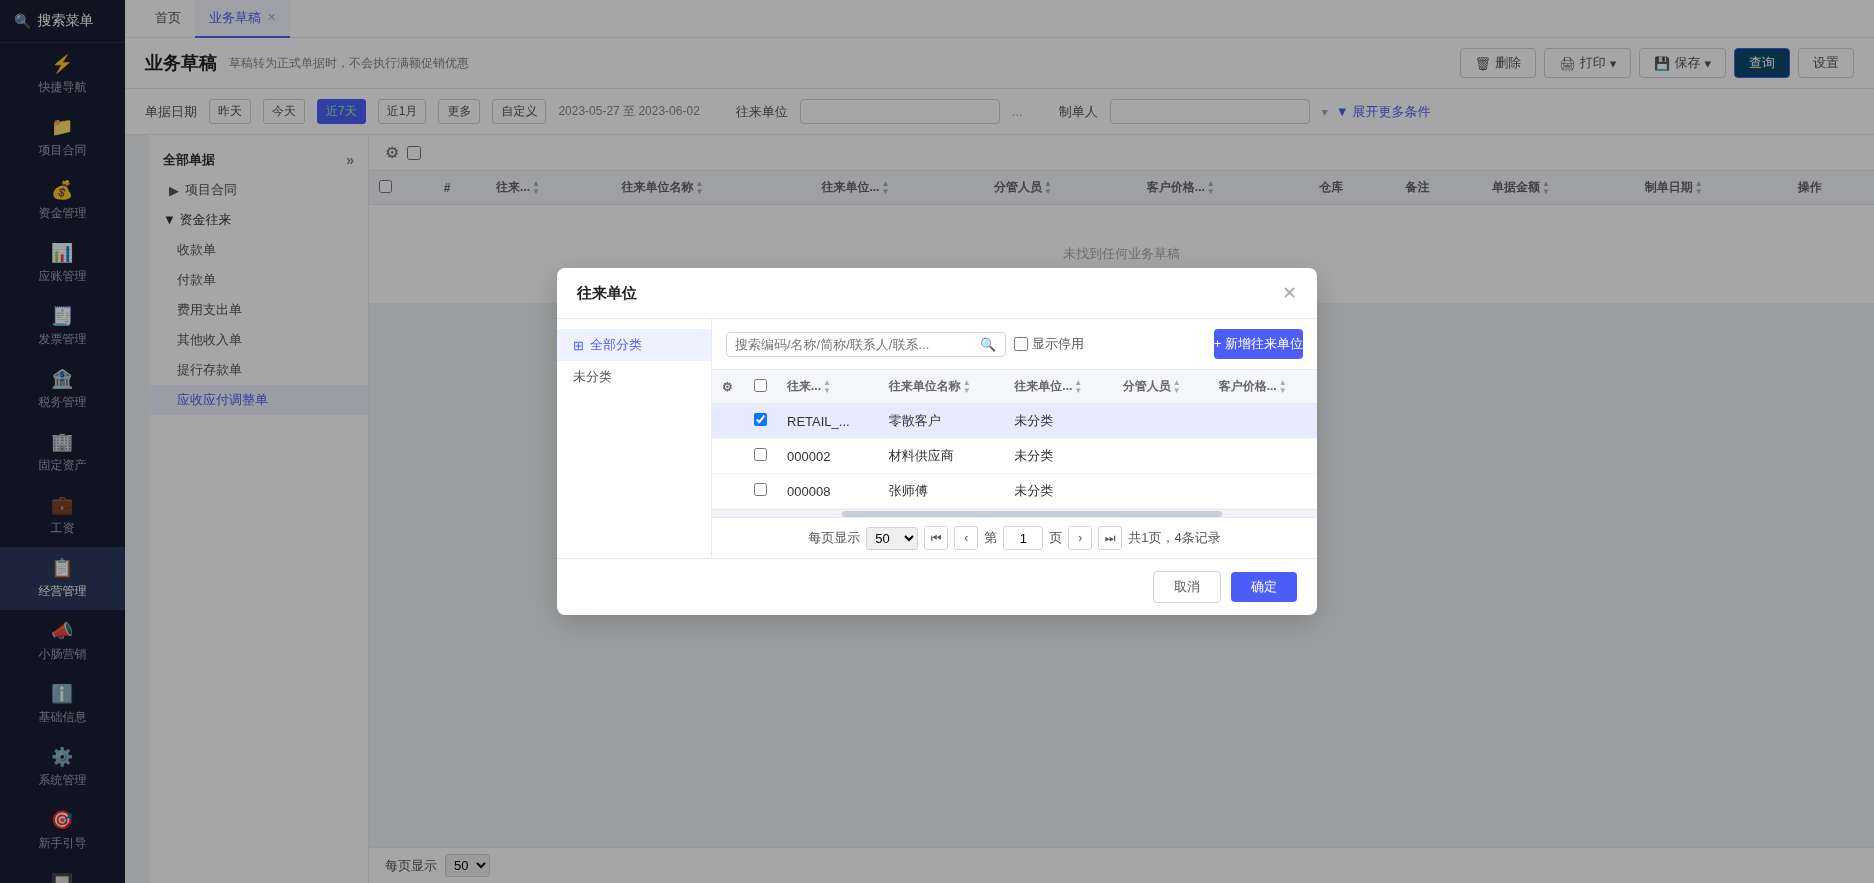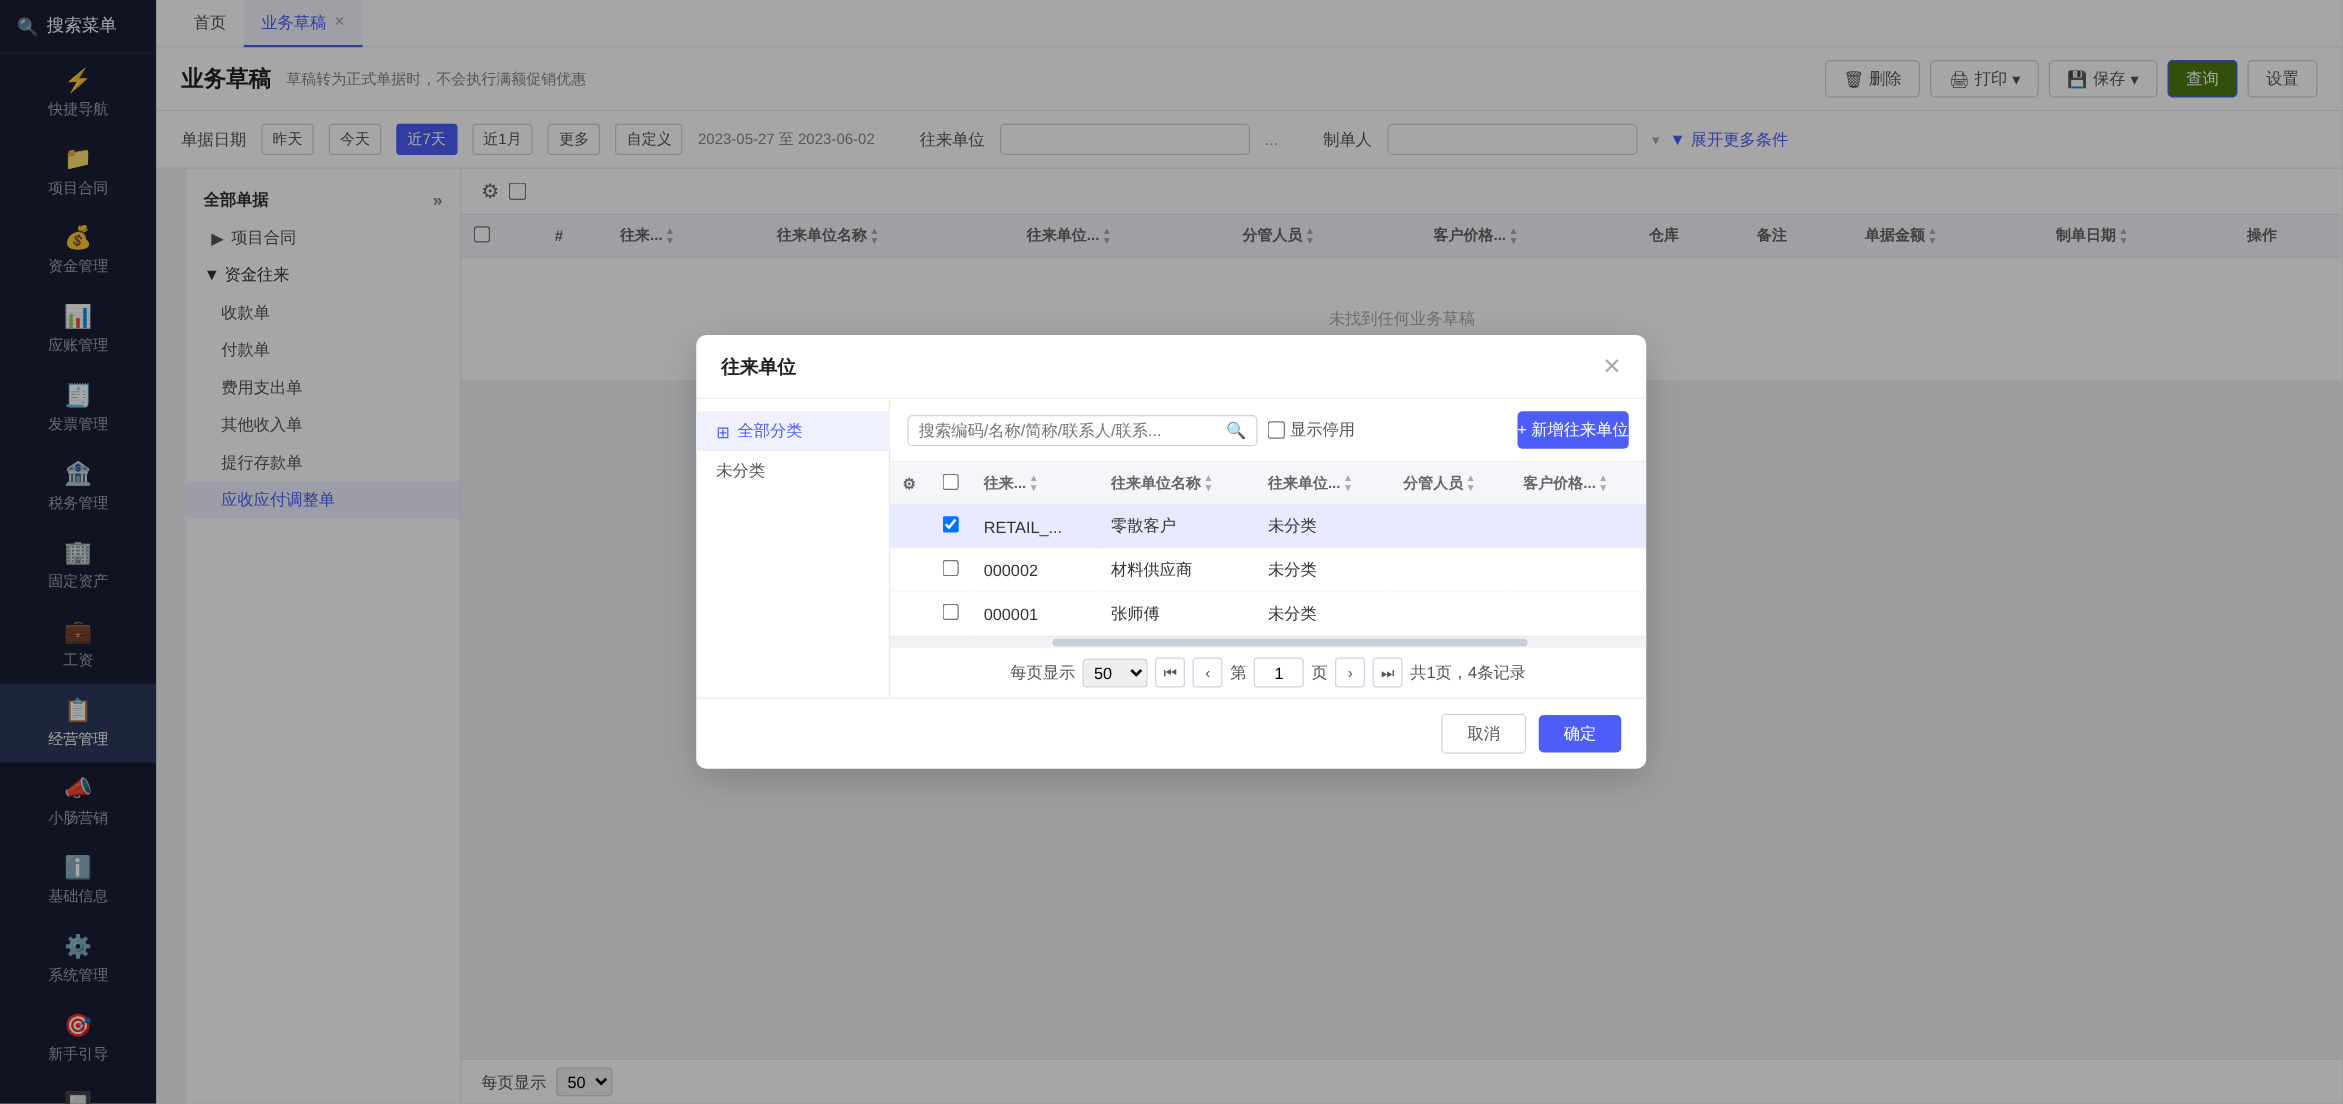--- a/index.html
+++ b/index.html
@@ -22,28 +22,28 @@
     .tab.active { color: #4c5ef7; border-bottom: 2px solid #4c5ef7; background: #f5f6ff; }
     .tab-close { font-size: 11px; color: #aaa; cursor: pointer; }
 
     
     .page-header { display: flex; align-items: center; justify-content: space-between; padding: 10px 20px; background: #fff; border-bottom: 1px solid #e8eaf0; }
     .page-title-area { display: flex; align-items: center; gap: 12px; }
     .page-title { font-size: 18px; font-weight: 600; color: #222; }
     .page-subtitle { font-size: 12px; color: #888; }
     .header-actions { display: flex; align-items: center; gap: 8px; }
     .btn { padding: 5px 14px; border-radius: 4px; border: 1px solid #d0d3e0; background: #fff; font-size: 13px; cursor: pointer; color: #555; display: flex; align-items: center; gap: 4px; }
-    .btn-primary { background: #4d7c0f; color: #fff; border-color: #4c5ef7; }
+    .btn-primary { background: #0c4a6e; color: #fff; border-color: #4c5ef7; }
 
     
     .filter-bar { background: #fff; padding: 10px 20px; border-bottom: 1px solid #e8eaf0; display: flex; gap: 8px; }
     .filter-row { display: flex; align-items: center; gap: 12px; flex-wrap: wrap; }
     .filter-label { color: #555; font-size: 13px; white-space: nowrap; }
     .filter-date-btn { padding: 3px 8px; border-radius: 3px; border: 1px solid #d0d3e0; font-size: 12px; cursor: pointer; background: #fff; color: #555; }
-    .filter-date-btn.active { background: #4c5ef7; color: #ffffff; border-color: #4c5ef7; }
+    .filter-date-btn.active { background: #4c5ef7; color: #86efac; border-color: #4c5ef7; }
     .filter-input { border: 1px solid #d0d3e0; border-radius: 4px; padding: 4px 10px; font-size: 13px; color: #333; min-width: 180px; }
     .filter-expand { color: #4c5ef7; font-size: 13px; cursor: pointer; display: flex; align-items: center; gap: 4px; }
     .filter-range { font-size: 12px; color: #888; }
 
     
     .content-area { display: flex; flex: 1; overflow: hidden; background: #f0f2f5; padding-left: 24px; }
     .left-panel { width: 220px; background: #fff; border-right: 1px solid #e8eaf0; padding: 10px 0; flex-shrink: 0; }
     .left-panel-header { display: flex; align-items: center; justify-content: space-between; padding: 6px 14px; font-weight: 600; font-size: 13px; color: #333; }
     .panel-collapse { cursor: pointer; color: #888; font-size: 14px; }
     .tree-item { padding: 6px 14px 6px 20px; font-size: 13px; color: #555; cursor: pointer; display: flex; align-items: center; gap: 6px; }
@@ -408,21 +408,21 @@
       <td><input type="checkbox" style=""></td>
       <td>000002</td>
       <td>材料供应商</td>
       <td>未分类</td>
       <td></td>
       <td></td>
     </tr>
                 <tr>
       <td style="text-align:center;"></td>
       <td><input type="checkbox" style=""></td>
-      <td>000001</td>
+      <td>000008</td>
       <td>张师傅</td>
       <td>未分类</td>
       <td></td>
       <td></td>
     </tr>
               </tbody>
           </table>
         </div>
 
         <div class="scrollbar-area">

